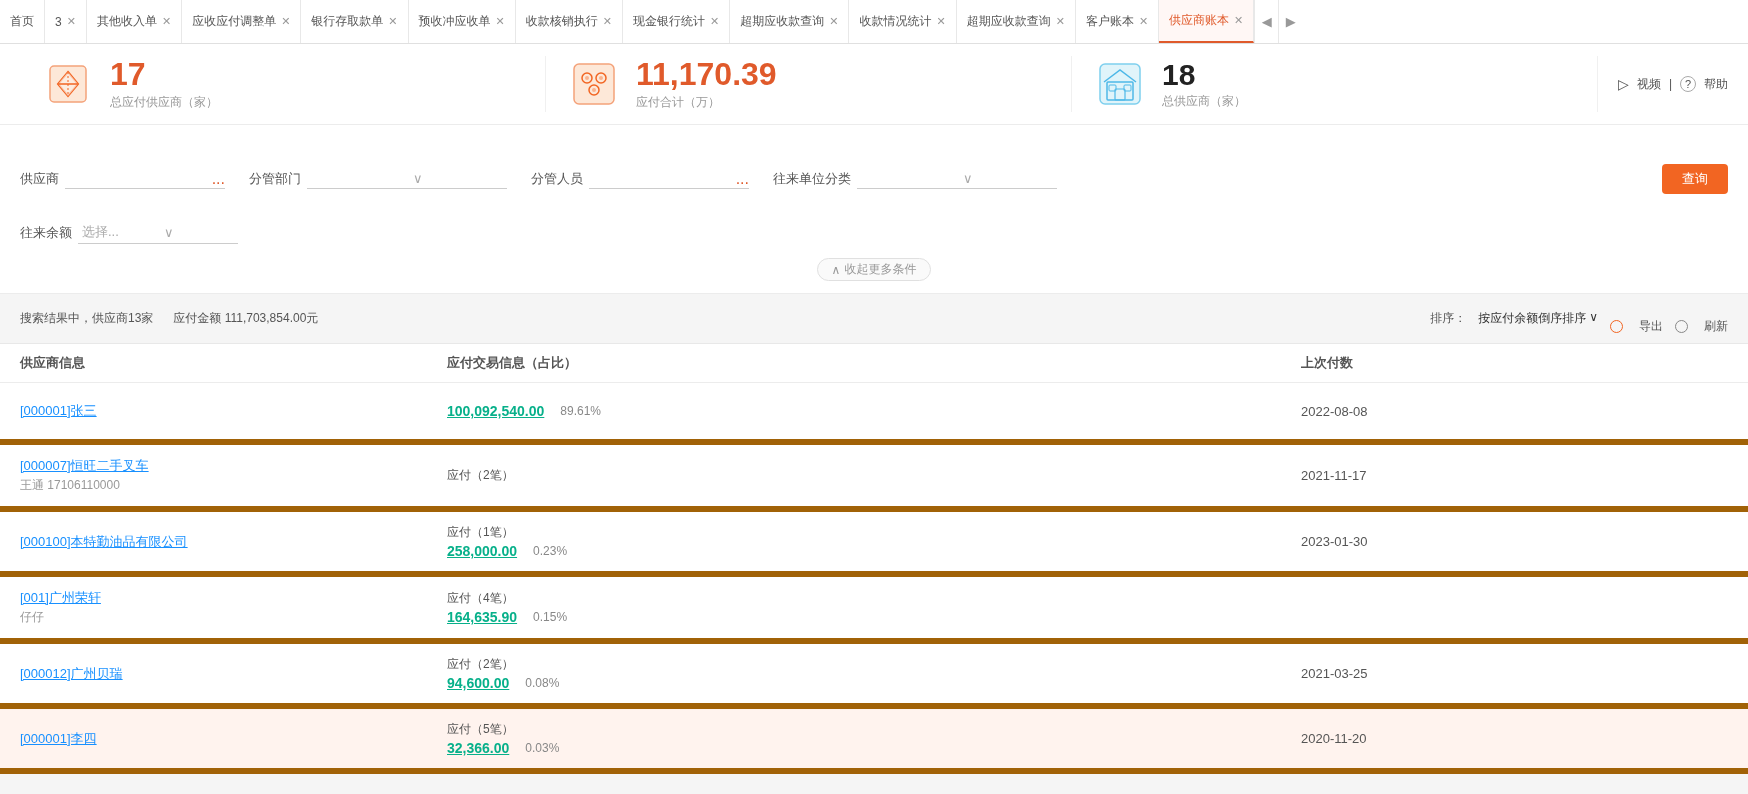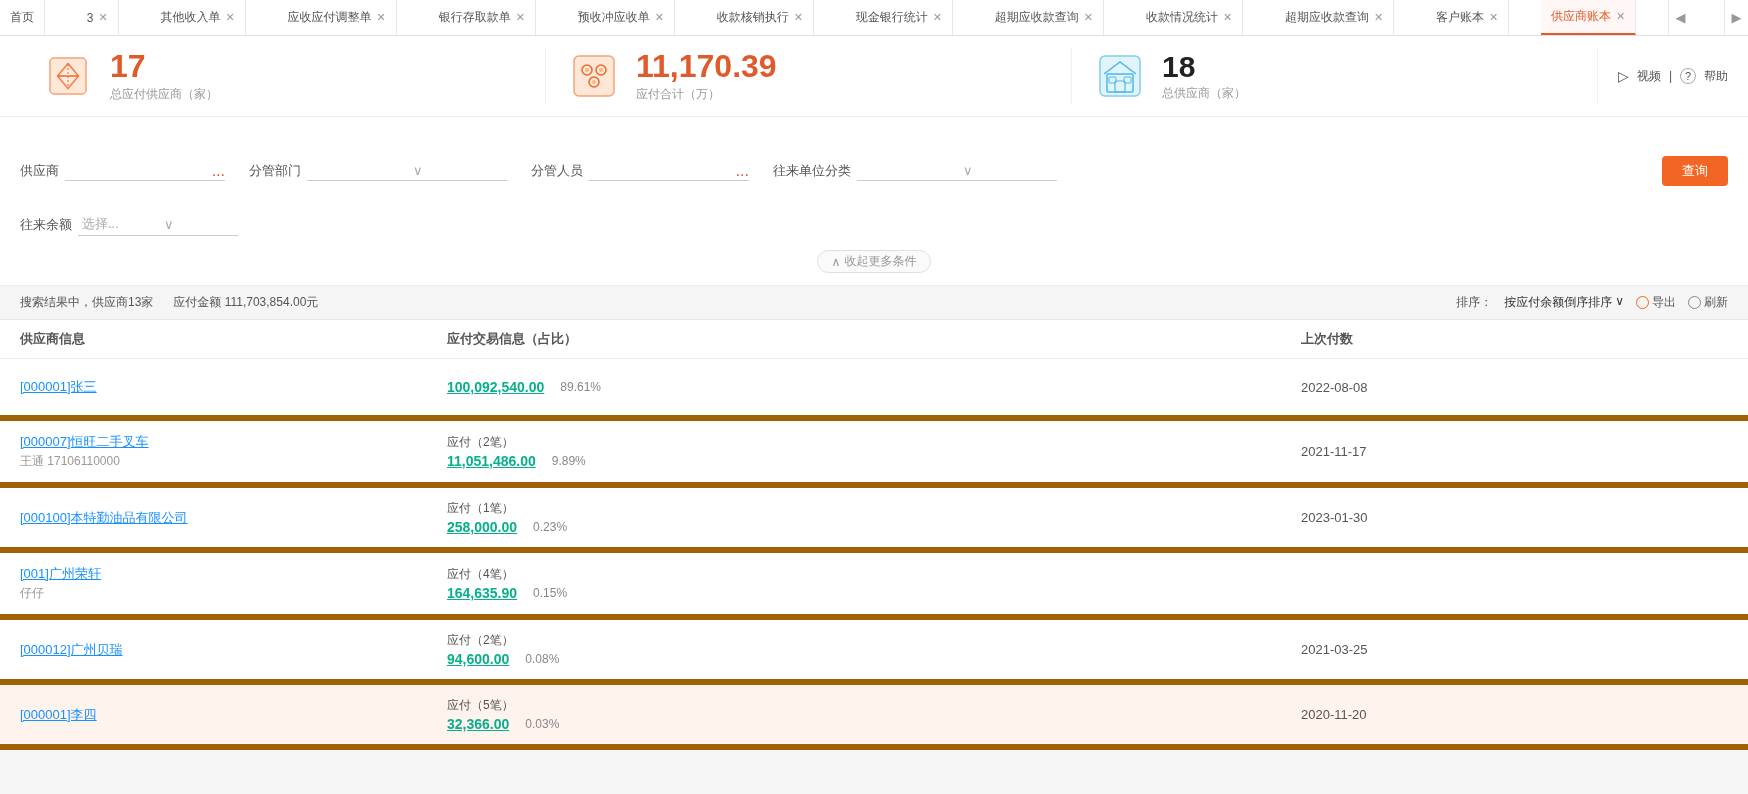--- a/index.html
+++ b/index.html
@@ -4,23 +4,22 @@
   <style>
     * { box-sizing: border-box; margin: 0; padding: 0; }
     body { font-family: 'Microsoft YaHei', SimHei, Arial, sans-serif; font-size: 13px; background: #f5f5f5; color: #333; overflow-x: hidden; }
 
     
     .top-nav {
       display: flex;
       align-items: center;
       background: #fff;
       border-bottom: 1px solid #e0e0e0;
-      height: 36px;
+      height: 44px;
       overflow: hidden;
-      justify-content: space-between;
     }
     .nav-tab {
       display: flex;
       align-items: center;
       padding: 0 10px;
       height: 100%;
       white-space: nowrap;
       border-right: 1px solid #e8e8e8;
       cursor: pointer;
       font-size: 12px;
@@ -180,24 +179,25 @@
       font-size: 12px;
       color: #333;
       cursor: pointer;
       display: flex;
       align-items: flex-start;
       gap: 3px;
     }
     .icon-btn {
       display: flex;
       align-items: center;
-      gap: 3px;
+      gap: 16px;
       font-size: 12px;
       color: #555;
       cursor: pointer;
+      margin-top: 16px;
     }
 
     
     .data-table {
       background: #fff;
       width: 100%;
     }
     .table-header {
       display: grid;
       grid-template-columns: 1fr 2fr 1fr;
@@ -494,24 +494,20 @@
     </div>
   </div>
 
   <div class="table-row">
     <div>
       <div><a class="supplier-link">[000007]恒旺二手叉车</a></div>
       <div class="supplier-sub">王通  17106110000</div>
     </div>
     <div class="transaction-info">
       <span class="trans-label">应付（2笔）</span>
-      <div class="trans-row">
-        <span class="trans-amount">11,051,486.00</span>
-        <span class="trans-pct">9.89%</span>
-      </div>
     </div>
     <div>
       <span class="last-pay">2021-11-17</span>
     </div>
   </div>
 
   <div class="table-row">
     <div>
       <div><a class="supplier-link">[000100]本特勤油品有限公司</a></div>
     </div>

